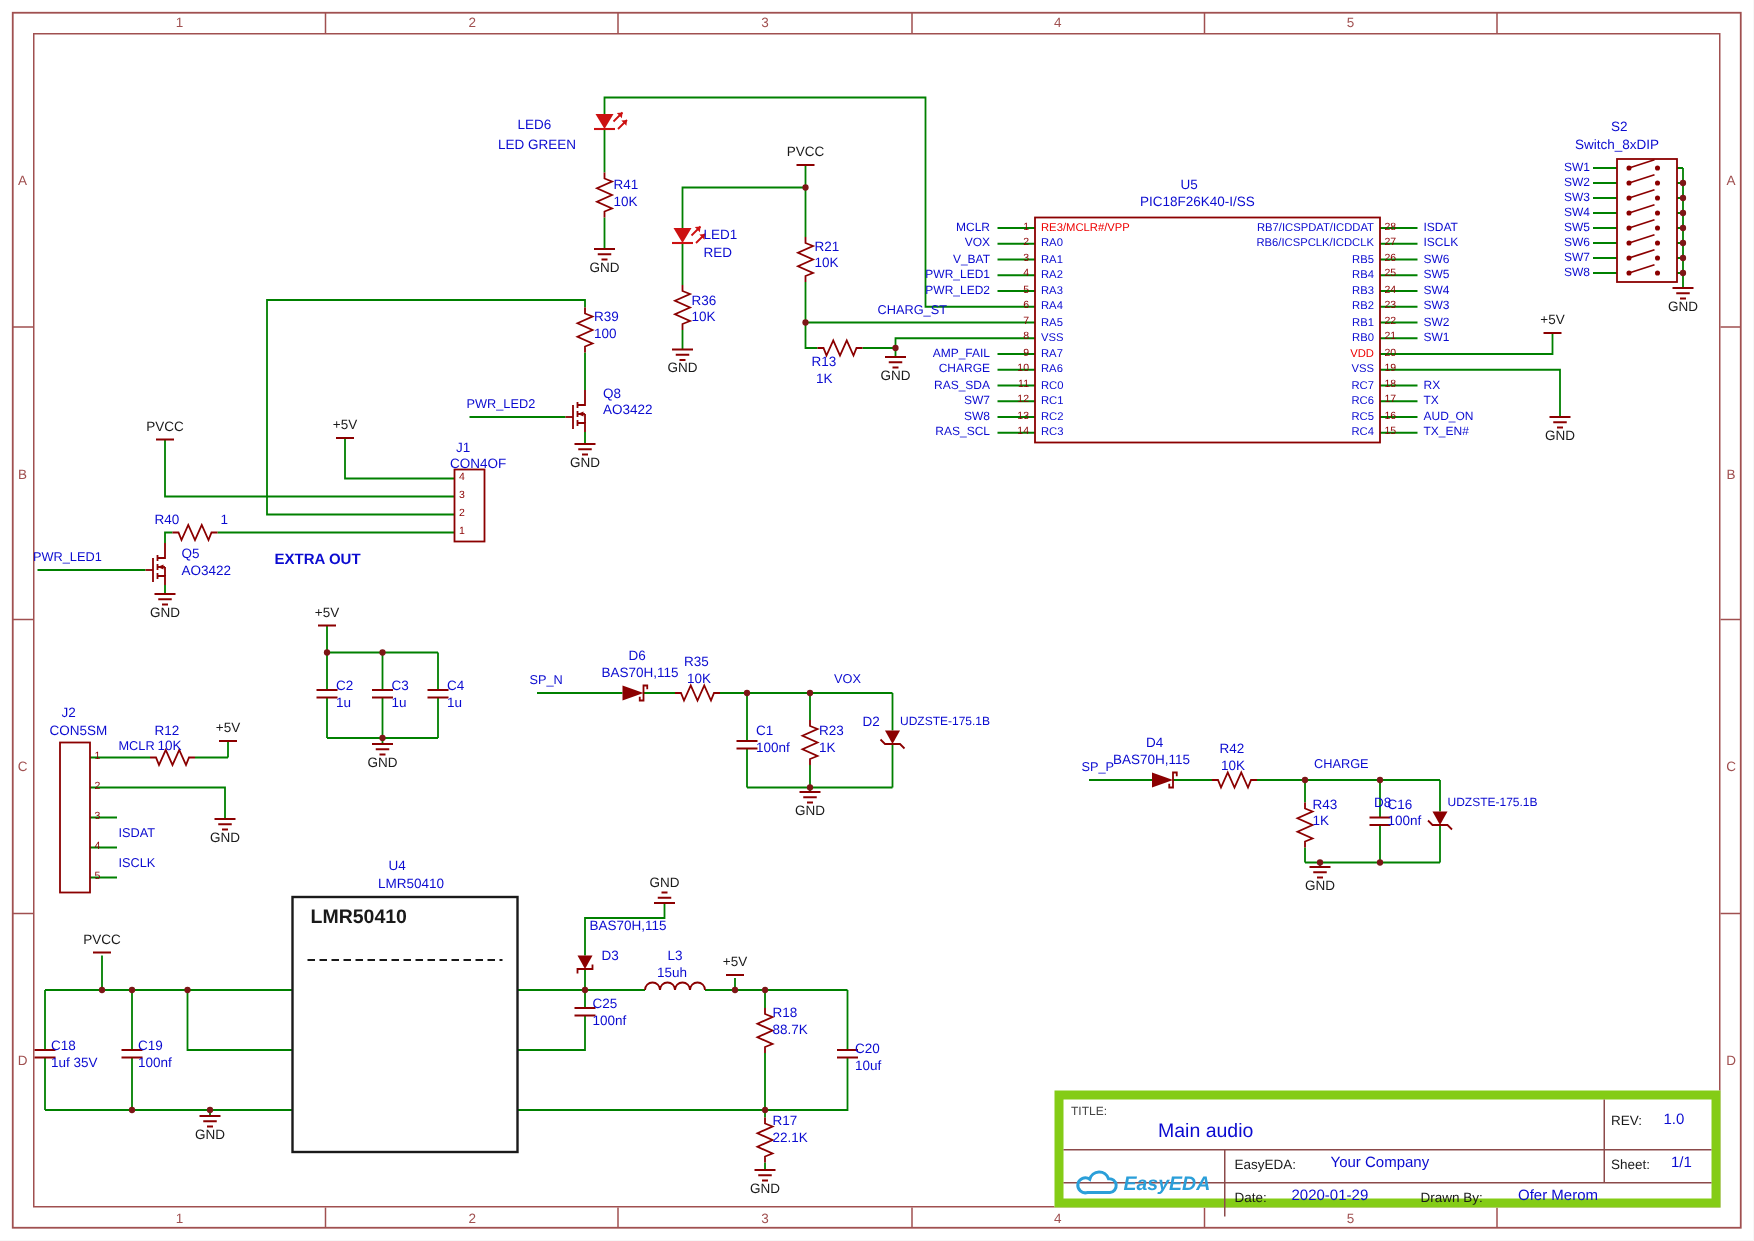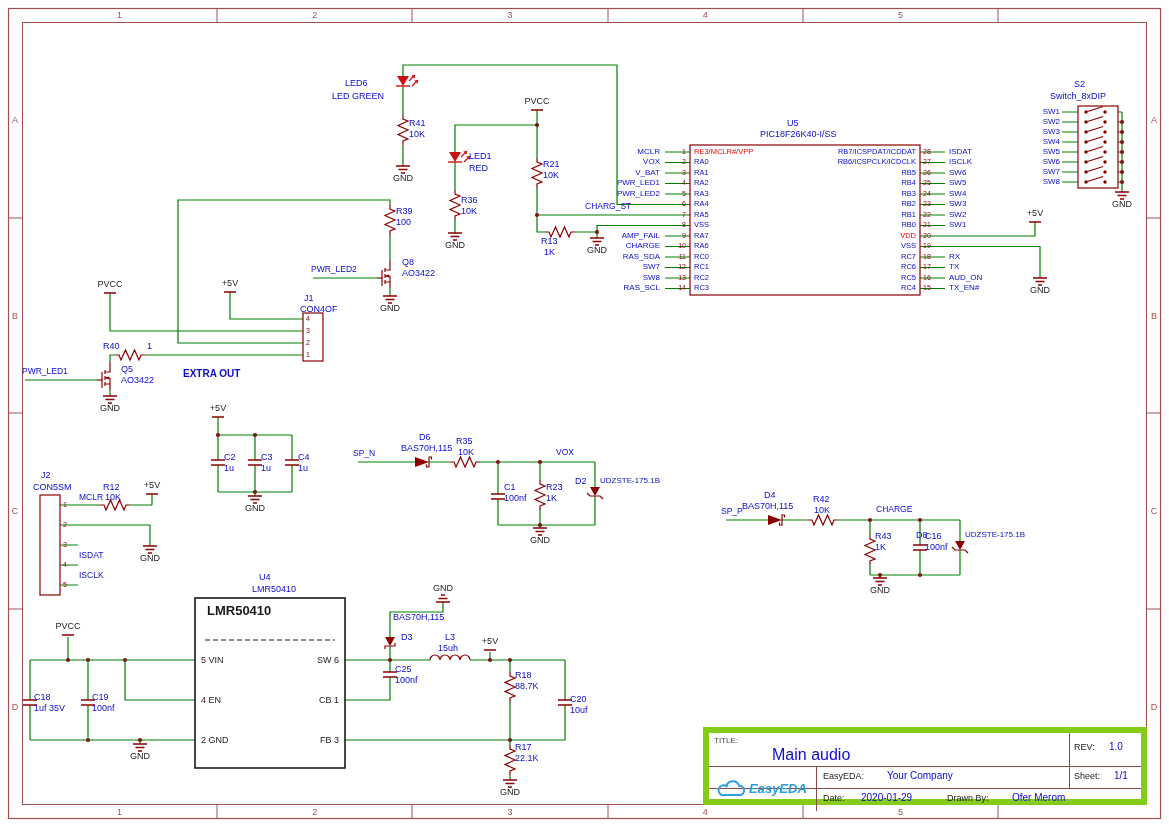--- a/index.html
+++ b/index.html
@@ -6,21 +6,21 @@
   body{background:#ddd;font-family:"Liberation Sans",sans-serif}
   #stage{position:relative;width:1169px;height:827px;background:#fff;overflow:hidden;font-family:"Liberation Sans",sans-serif}
   #art{position:absolute;left:0;top:0}
   .t{position:absolute;white-space:nowrap;font-size:9px;line-height:1.1;color:#1a1a1a}
   .blue{color:#0b0bd0}
   .blk{color:#1a1a1a}
   .gray{color:#444}
   .dred{color:#8b0000}
   .red{color:#ee0000}
   .s7{font-size:7px}.s75{font-size:7.5px}.s8{font-size:8px}.s85{font-size:8.5px}
-  .s9{font-size:9px}.s10{font-size:10px}.s12{font-size:16px}.s13{font-size:13px}
+  .s9{font-size:9px}.s10{font-size:10px}.s12{font-size:13px}.s13{font-size:13px}
   .b{font-weight:bold}
   .cx{transform:translateX(-50%)}
   .col{position:absolute}
   .prow{height:10.5px;line-height:10.5px;white-space:nowrap}
   .prow10{height:10px;line-height:10px;white-space:nowrap}
   .prow12{height:12px;line-height:12px;white-space:nowrap}
   .prow20{height:20px;line-height:20px;white-space:nowrap}
   .prow40{height:40px;line-height:40px;white-space:nowrap}
   .fx{position:absolute;display:flex}
   .fcell{flex:1;text-align:center;line-height:14px;font-size:9px;color:#a05050}
@@ -385,32 +385,20 @@
       <div class="prow12 s7 dred">2</div>
       <div class="prow12 s7 dred">1</div>
     </div>
 <div class="col" style="left:63px;top:495px;width:12px">
 
 <div class="prow20 s7 dred">1</div>
       <div class="prow20 s7 dred">2</div>
       <div class="prow20 s7 dred">3</div>
       <div class="prow20 s7 dred">4</div>
       <div class="prow20 s7 dred">5</div>
-    </div>
-<div class="col" style="left:201px;top:640px;width:70px">
-
-<div class="prow40 s9 blk"><span>5</span>&nbsp;<span>VIN</span></div>
-      <div class="prow40 s9 blk"><span>4</span>&nbsp;<span>EN</span></div>
-      <div class="prow40 s9 blk"><span>2</span>&nbsp;<span>GND</span></div>
-    </div>
-<div class="col" style="left:268px;top:640px;width:71px;text-align:right">
-
-<div class="prow40 s9 blk"><span>SW</span>&nbsp;<span>6</span></div>
-      <div class="prow40 s9 blk"><span>CB</span>&nbsp;<span>1</span></div>
-      <div class="prow40 s9 blk"><span>FB</span>&nbsp;<span>3</span></div>
     </div>
 
 <div class="t blue" style="left:345px;top:79px">LED6</div>
 <div class="t blue" style="left:332px;top:92px">LED GREEN</div>
 <div class="t blue" style="left:409px;top:119px">R41</div>
 <div class="t blue" style="left:409px;top:130px">10K</div>
 <div class="t blue" style="left:469px;top:152px">LED1</div>
 <div class="t blue" style="left:469px;top:164px">RED</div>
 <div class="t blue" style="left:461px;top:196px">R36</div>
 <div class="t blue" style="left:461px;top:207px">10K</div>

